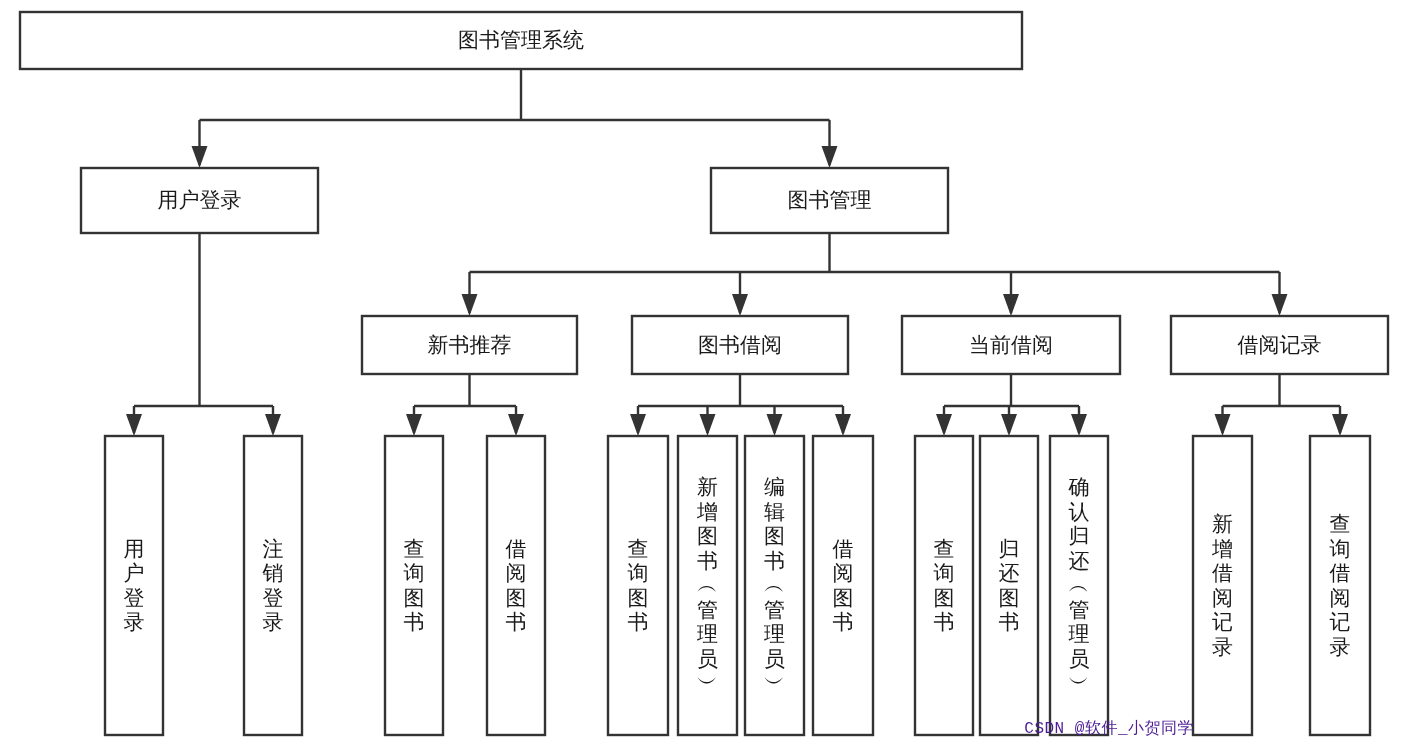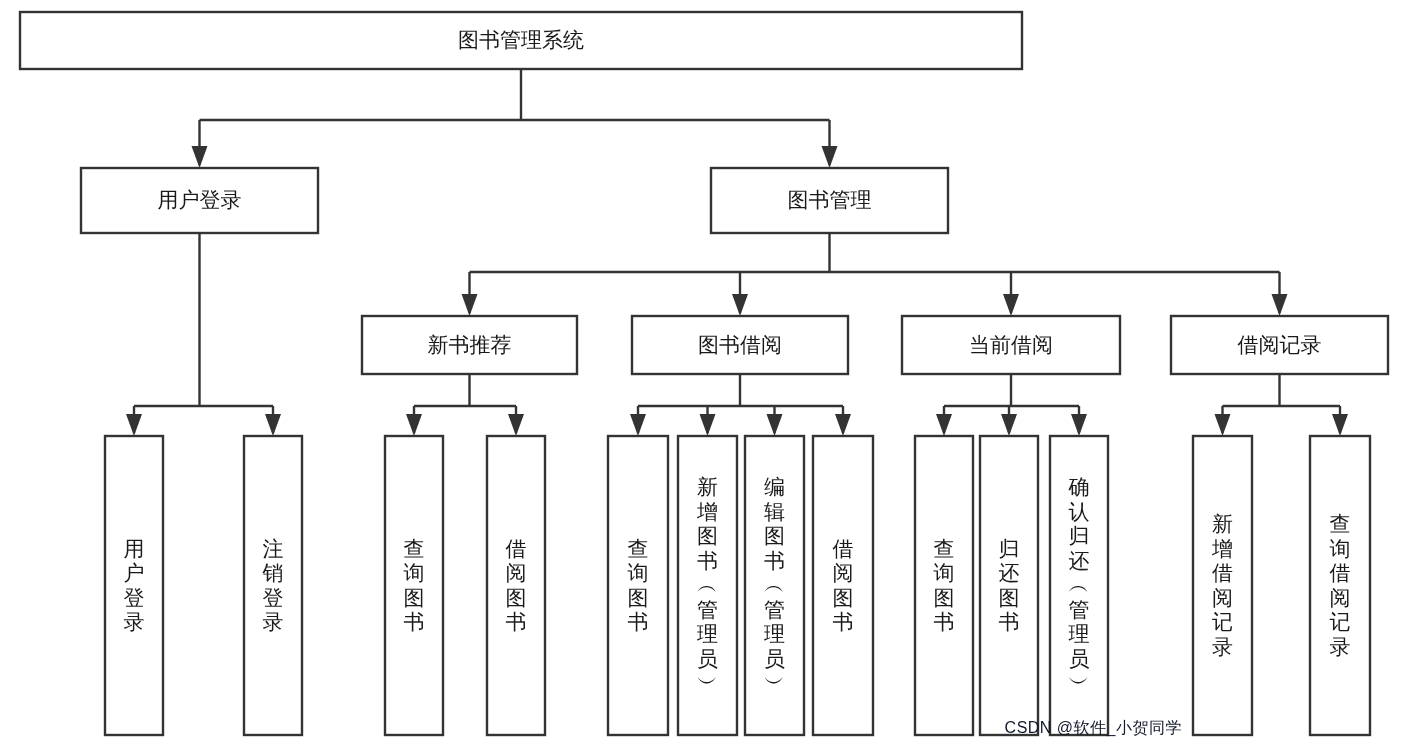--- a/index.html
+++ b/index.html
@@ -49,25 +49,25 @@
     dominant-baseline: middle;
   }
   .node-label-vertical {
     fill: #1a1a1a;
     font-family: "Liberation Sans", "DejaVu Sans", sans-serif;
     font-size: 21px;
     text-anchor: middle;
   }
   .watermark {
     position: absolute;
-    right: 12px;
+    right: 0;
     bottom: 8px;
-    font-family: Liberation Sans, sans-serif;
+    font-family: Liberation Mono, monospace;
     font-size: 16px;
-    color: #0f172a;
+    color: #4c1d95;
     letter-spacing: 0.5px;
     white-space: nowrap;
     user-select: none;
   }
 </style>
 </head>
 <body>
 
 <div id="diagram-root">
   <svg class="diagram" viewBox="0 0 1405 747">

